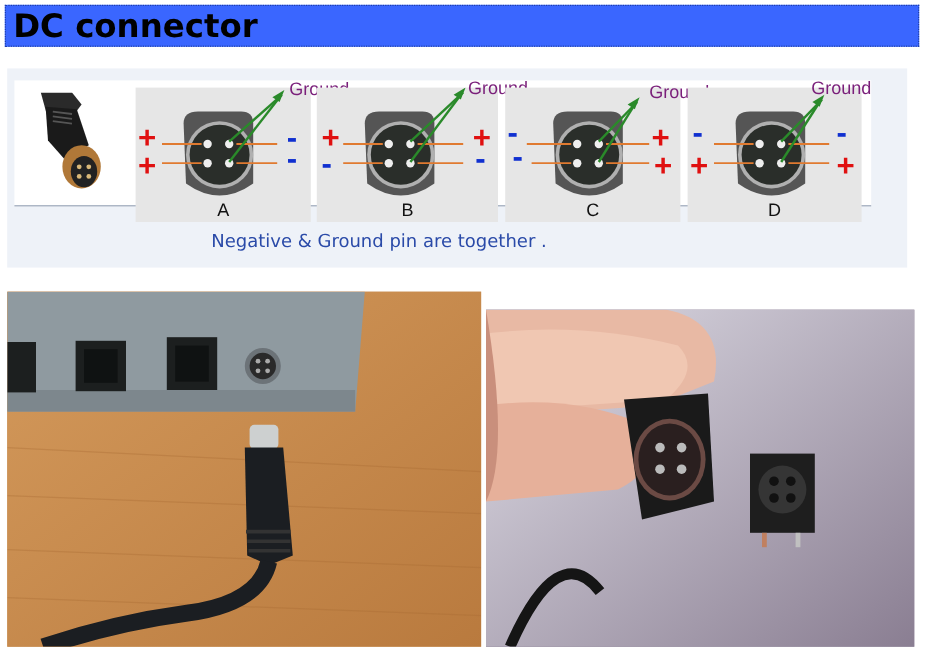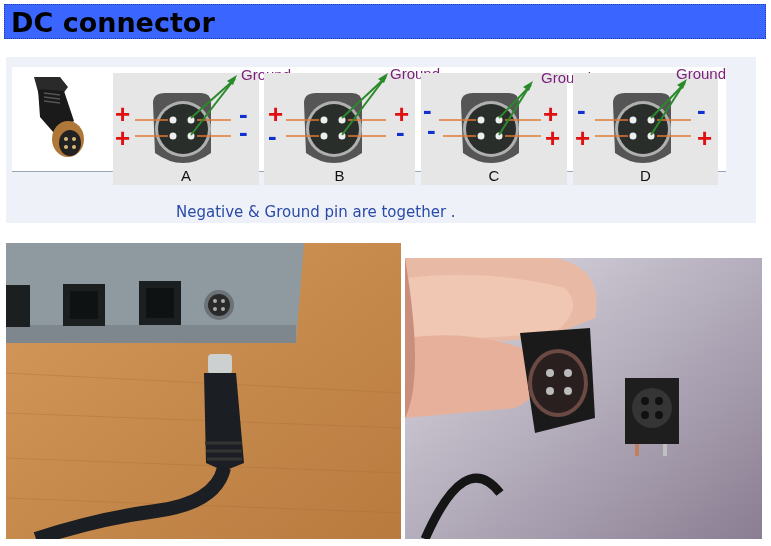--- a/index.html
+++ b/index.html
@@ -9,21 +9,21 @@
   .diag-wrap{position:absolute;left:6px;top:57px;width:750px;height:166px;background:#eef2f8;}
   .diag-inner{position:absolute;left:6px;top:10px;width:714px;height:104px;background:#ffffff;border-bottom:1px solid #9aa6b8;}
   .plug-photo{position:absolute;left:14px;top:20px;width:70px;height:90px;}
   .panel{position:absolute;top:16px;height:112px;background:#e6e6e6;}
   .panel svg{position:absolute;left:0;top:0;}
   .panel-letter{position:absolute;bottom:1px;width:100%;text-align:center;font-size:15px;color:#111;font-family:"Liberation Sans",sans-serif;}
   .ground{position:absolute;font-size:15px;color:#7a1f7a;font-family:"Liberation Sans",sans-serif;}
   .sign{position:absolute;font-weight:bold;font-family:"Liberation Sans",sans-serif;line-height:1;}
   .plus{color:#e01010;font-size:26px;}
   .minus{color:#1030d0;font-size:26px;}
-  .caption{position:absolute;left:170px;top:146px;font-size:15px;color:#2a4aa8;font-family:"DejaVu Sans",sans-serif;}
+  .caption{position:absolute;left:170px;top:135px;font-size:15px;color:#2a4aa8;font-family:"DejaVu Sans",sans-serif;}
   .photo-left{position:absolute;left:6px;top:243px;width:395px;height:296px;overflow:hidden;background:#c68a4c;}
   .photo-right{position:absolute;left:405px;top:258px;width:357px;height:281px;overflow:hidden;background:#8c8196;}
 </style>
 </head>
 <body>
 
 <div class="title-bar">
   <div class="title">DC connector</div>
 </div>
 

